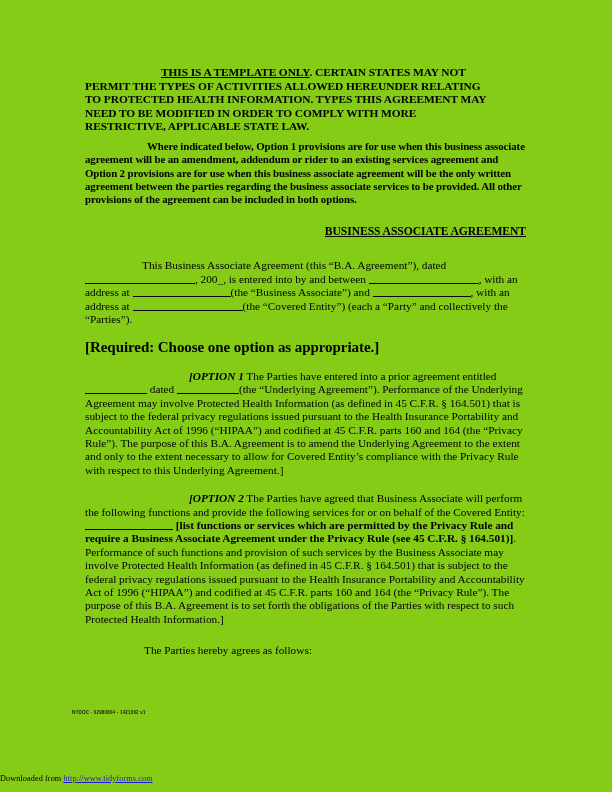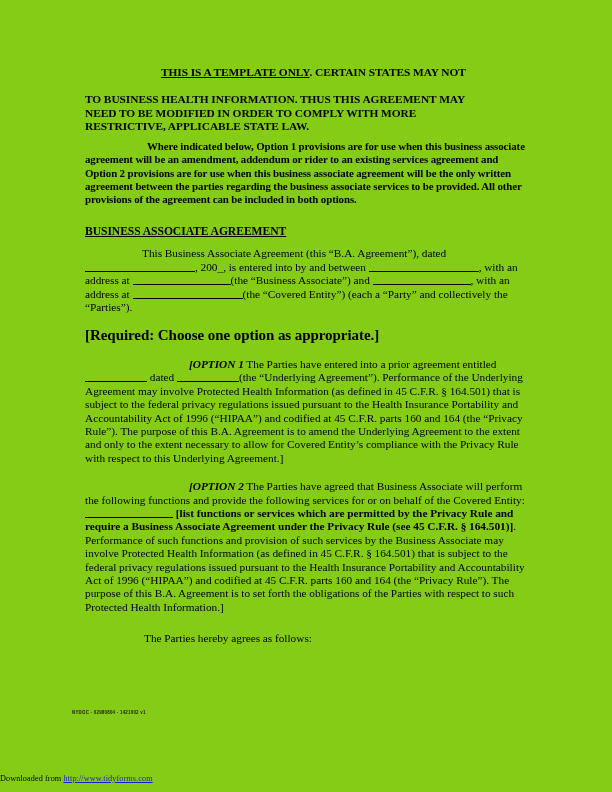--- a/index.html
+++ b/index.html
@@ -54,31 +54,31 @@
     font-size: 10.9px;
     line-height: 13.3px;
     letter-spacing: -0.1px;
     margin-top: 6px;
   }
   .bold-para .indent { display: inline-block; width: 62px; }
 
   
   .doc-title {
     margin-top: 19px;
-    text-align: left;
+    text-align: right;
     font-weight: bold;
     font-size: 11.6px;
     line-height: 14px;
     letter-spacing: -0.05px;
   }
   .doc-title span { text-decoration: underline; }
 
   
   .body-para {
-    margin-top: 8px;
+    margin-top: 20px;
     font-size: 11.3px;
     line-height: 13.4px;
   }
   .body-para .indent { display: inline-block; width: 57px; }
 
   .blank {
     display: inline-block;
     border-bottom: 1px solid #000;
     height: 10px;
     vertical-align: -1px;
@@ -150,22 +150,22 @@
 </style>
 </head>
 <body>
 
 <div class="page">
 
   <div class="content">
 
     <p class="p caps-head">
       <span class="lead"></span><span class="u">THIS IS A TEMPLATE ONLY</span><span>.  CERTAIN STATES MAY NOT</span><br>
-      <br>
-      <span>TO BUSINESS HEALTH INFORMATION.  THUS THIS AGREEMENT MAY</span><br>
+      <span>PERMIT THE TYPES OF ACTIVITIES ALLOWED HEREUNDER RELATING</span><br>
+      <span>TO PROTECTED HEALTH INFORMATION.  TYPES THIS AGREEMENT MAY</span><br>
       <span>NEED TO BE MODIFIED IN ORDER TO COMPLY WITH MORE</span><br>
       <span>RESTRICTIVE, APPLICABLE STATE LAW.</span>
     </p>
 
     <p class="p bold-para">
       <span class="indent"></span><span>Where indicated below, Option 1 provisions are for use when this business associate agreement will be an amendment, addendum or rider to an existing services agreement and Option 2 provisions are for use when this business associate agreement will be the only written agreement between the parties regarding the business associate services to be provided.  All other provisions of the agreement can be included in both options.</span>
     </p>
 
     <p class="p doc-title">
       <span>BUSINESS ASSOCIATE AGREEMENT</span>

